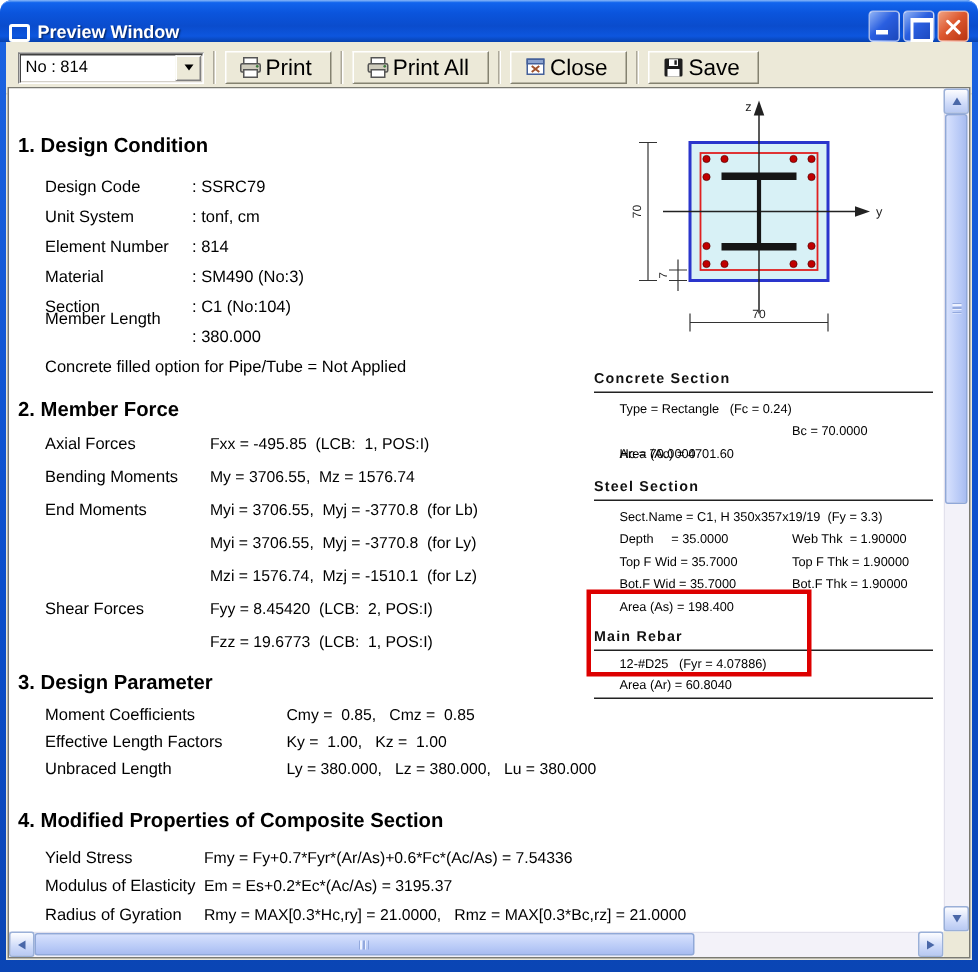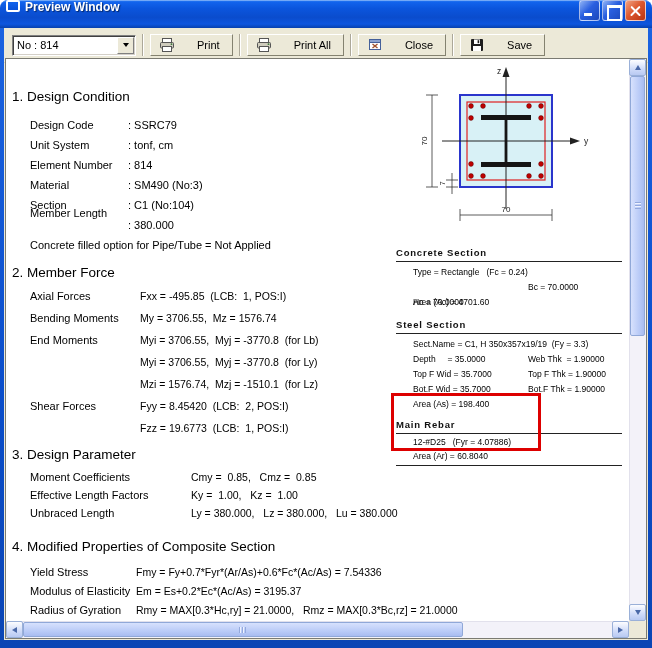--- a/index.html
+++ b/index.html
@@ -5,21 +5,21 @@
   * { margin:0; padding:0; box-sizing:border-box; }
   html,body { width:652px; height:648px; background:#fff; font-family:"Liberation Sans", sans-serif; }
 
   .window { position:relative; width:652px; height:648px;
     background:linear-gradient(180deg,#1c64e2,#0b4ecb 60%,#0a45b4);
     border-radius:8px 8px 0 0; overflow:hidden; }
 
   
   .titlebar { position:absolute; top:0; left:0; right:0; height:28px;
     background:linear-gradient(180deg,#2f81f4 0%,#1263ec 8%,#0b55dd 30%,#0a4ccd 62%,#0d56de 86%,#0741ae 100%);
-    border-radius:7px 7px 0 0; display:flex; align-items:flex-start; padding:0 6px;
+    border-radius:7px 7px 0 0; display:flex; align-items:flex-end; padding:0 6px;
     box-shadow:inset 0 1px 0 rgba(255,255,255,.35); }
   .titlebar .title { color:#fff; font-size:12px; font-weight:bold; margin-left:5px;
     text-shadow:1px 1px 1px rgba(0,0,0,.5); flex:1; }
   .app-icon { width:14px; height:12px; border:2px solid #fff; border-radius:2px; background:transparent; display:inline-block; }
   .caption-buttons { display:flex; gap:2px; }
   .cb { width:21px; height:21px; border-radius:3px; border:1px solid rgba(255,255,255,.6); position:relative; cursor:pointer; }
   .cb.minb,.cb.maxb { background:linear-gradient(135deg,#8fb2f5,#2a5fe0 45%,#1b47bb); }
   .cb.closeb { background:linear-gradient(135deg,#f0a080,#dd5930 45%,#b93310); }
   .cb.minb::after { content:""; position:absolute; left:4px; bottom:4px; width:8px; height:3px; background:#fff; }
   .cb.maxb::after { content:""; position:absolute; left:4px; top:4px; width:11px; height:11px; border:2px solid #fff; border-top-width:3px; }
@@ -33,32 +33,32 @@
   
   .toolbar { height:35px; display:flex; align-items:center; padding:2px 4px 2px 8px;
     border-bottom:1px solid #d8d4c0; }
   .combo { width:124px; height:21px; background:#fff; display:flex; align-items:center;
     border:1px solid; border-color:#808080 #fff #fff #808080; box-shadow:inset 1px 1px 0 #404040, inset -1px -1px 0 #d4d0c8; cursor:pointer; }
   .combo-text { flex:1; font-size:11px; padding-left:4px; color:#000; white-space:pre; }
   .combo-btn { width:17px; height:17px; margin-right:1px; background:#ece9d8;
     border:1px solid; border-color:#fff #808080 #808080 #fff; display:flex; align-items:center; justify-content:center; }
   .combo-arrow { width:0; height:0; border-left:3.5px solid transparent; border-right:3.5px solid transparent; border-top:4px solid #000; }
   .tsep { width:2px; height:22px; border-left:1px solid #aca899; border-right:1px solid #fff; margin:0 6px; }
-  .tbtn { height:22px; display:flex; align-items:center; gap:22px; padding:0 12px 0 8px;
+  .tbtn { height:22px; display:flex; align-items:center; gap:2px; padding:0 12px 0 8px;
     background:#ece9d8; border:1px solid; border-color:#fff #848270 #848270 #fff;
-    font-family:"Liberation Sans",sans-serif; font-size:11px; color:#000; cursor:pointer; }
+    font-family:"Liberation Sans",sans-serif; font-size:15px; color:#000; cursor:pointer; }
   .tbtn svg { display:block; }
 
   
   .preview { position:absolute; top:30px; left:1px; right:1px; bottom:1px;
     background:#fff; border:1px solid #7a7a72; }
   .page { position:absolute; left:0; top:0; right:17px; bottom:17px; background:#fff; overflow:hidden; }
   .abs { position:absolute; }
 
-  .h-sec { position:absolute; left:6px; font-size:13.5px; font-weight:normal; color:#000; white-space:pre; }
+  .h-sec { position:absolute; left:6px; font-size:13.5px; font-weight:bold; color:#000; white-space:pre; }
   .lab  { position:absolute; left:24px; font-size:11px; color:#000; white-space:pre; }
   .val  { position:absolute; font-size:11px; color:#000; white-space:pre; }
   .frm  { position:absolute; font-size:10.5px; color:#000; white-space:pre; }
   .note { position:absolute; left:24px; font-size:11px; color:#000; white-space:pre; }
 
   
   .rightcol { position:absolute; left:390px; top:4px; width:226px; }
   .ph { position:absolute; left:0; width:100%; font-size:9.5px; font-weight:bold; letter-spacing:.8px;
         color:#111; border-bottom:1px solid #222; padding-bottom:3px; white-space:pre; }
   .pl { position:absolute; font-size:8.5px; color:#000; white-space:pre; }

